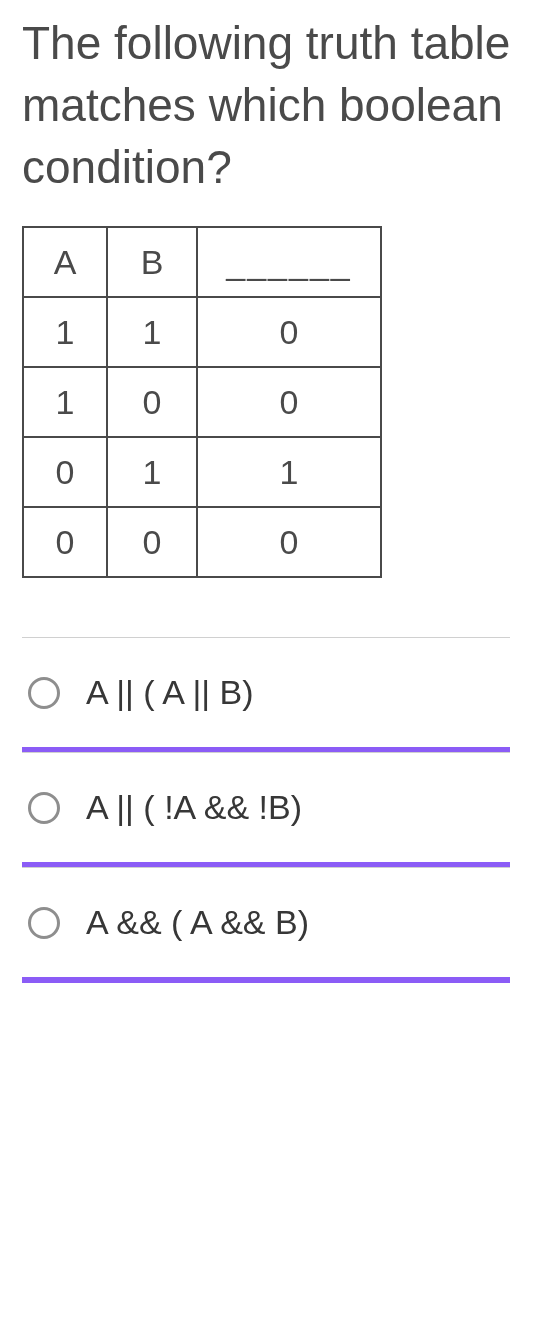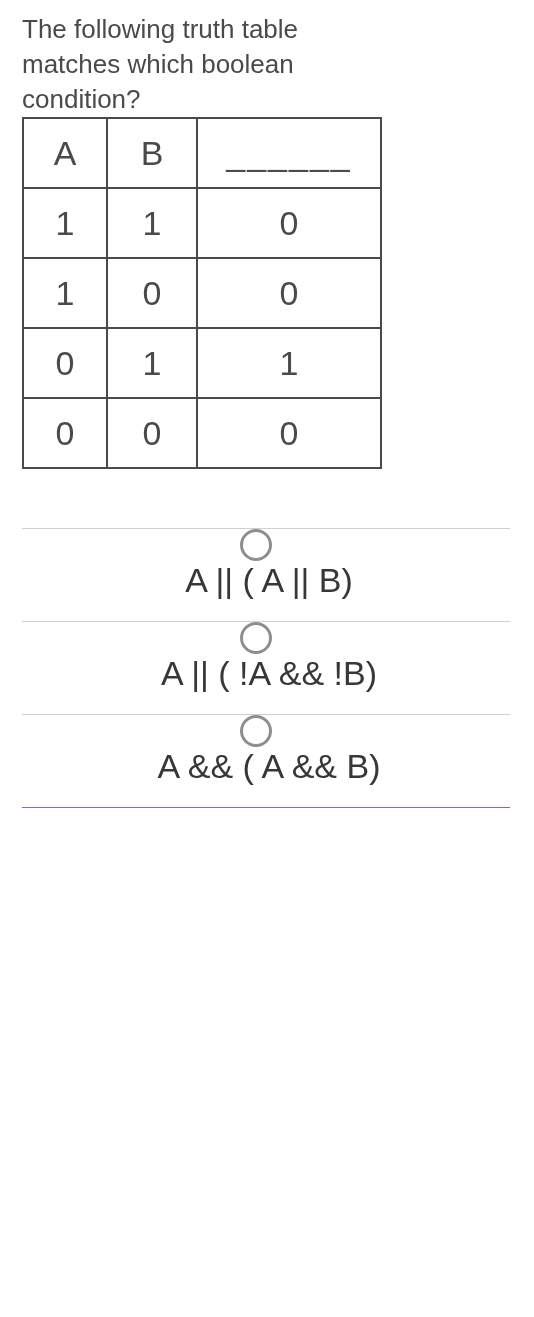--- a/index.html
+++ b/index.html
@@ -8,23 +8,24 @@
     width: 534px;
     background: #ffffff;
     font-family: "Segoe UI", "Helvetica Neue", Arial, sans-serif;
     color: #4a4a4a;
   }
   .page {
     padding: 12px 0 0 22px;
     box-sizing: border-box;
   }
   .question-text {
-    font-size: 26px;
+    font-size: 46px;
     line-height: 1.35;
     color: #4a4a4a;
+    margin-bottom: 28px;
     padding-right: 0;
     white-space: pre-line;
   }
   .truth-table {
     border-collapse: collapse;
     margin-bottom: 60px;
   }
   .truth-table td {
     border: 2px solid #4a4a4a;
     text-align: center;
@@ -40,27 +41,26 @@
     font-size: 30px;
     margin-top: 19px;
   }
   .options {
     width: 488px;
   }
   .opt-row {
     display: flex;
     align-items: center;
     border-top: 1px solid #d0d0d0;
-    border-bottom: 1px solid #8b5cf6;
+    border-bottom: 6px solid #8b5cf6;
     margin-top: -1px;
-    height: 94px;
+    height: 116px;
     padding-left: 6px;
     box-sizing: border-box;
     cursor: pointer;
-    flex-direction: column;
   }
   .radio-circle {
     width: 32px;
     height: 32px;
     border: 3px solid #8e8e8e;
     border-radius: 50%;
     flex: 0 0 auto;
     box-sizing: border-box;
     margin-right: 26px;
   }

